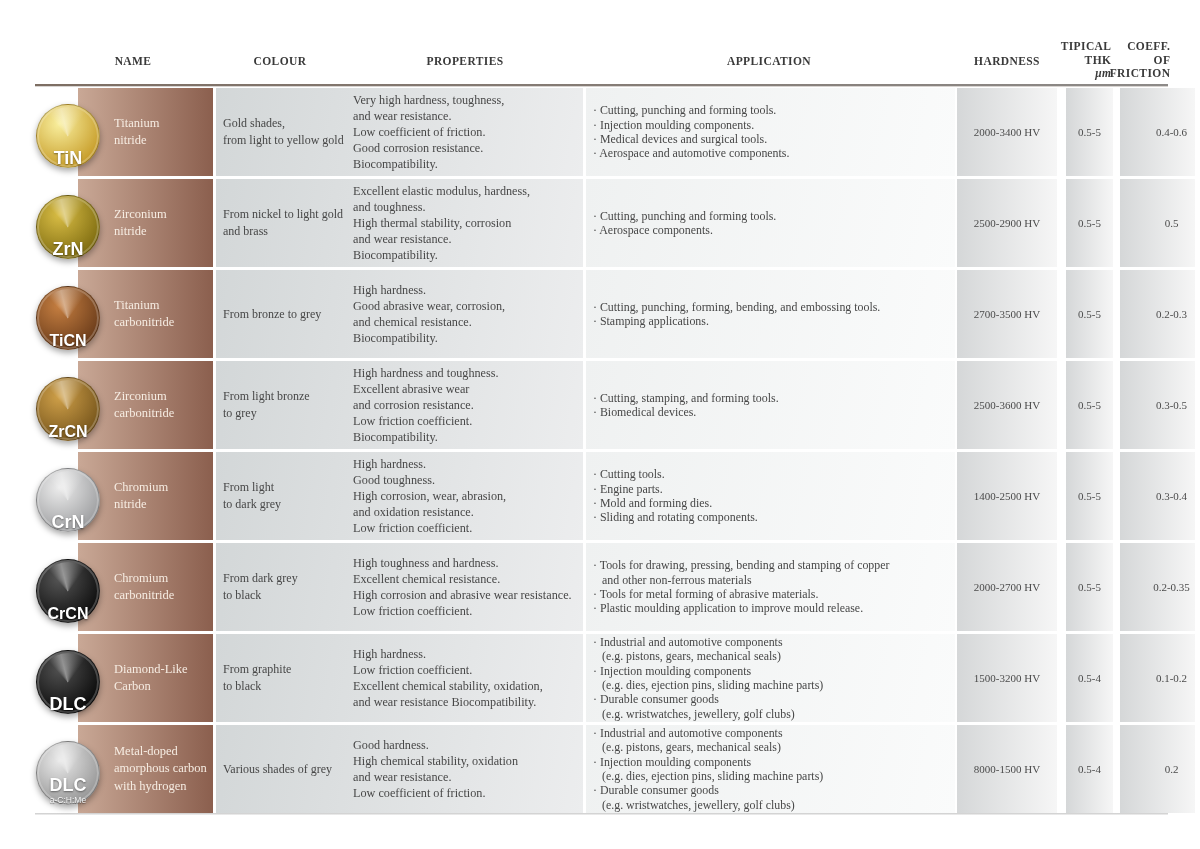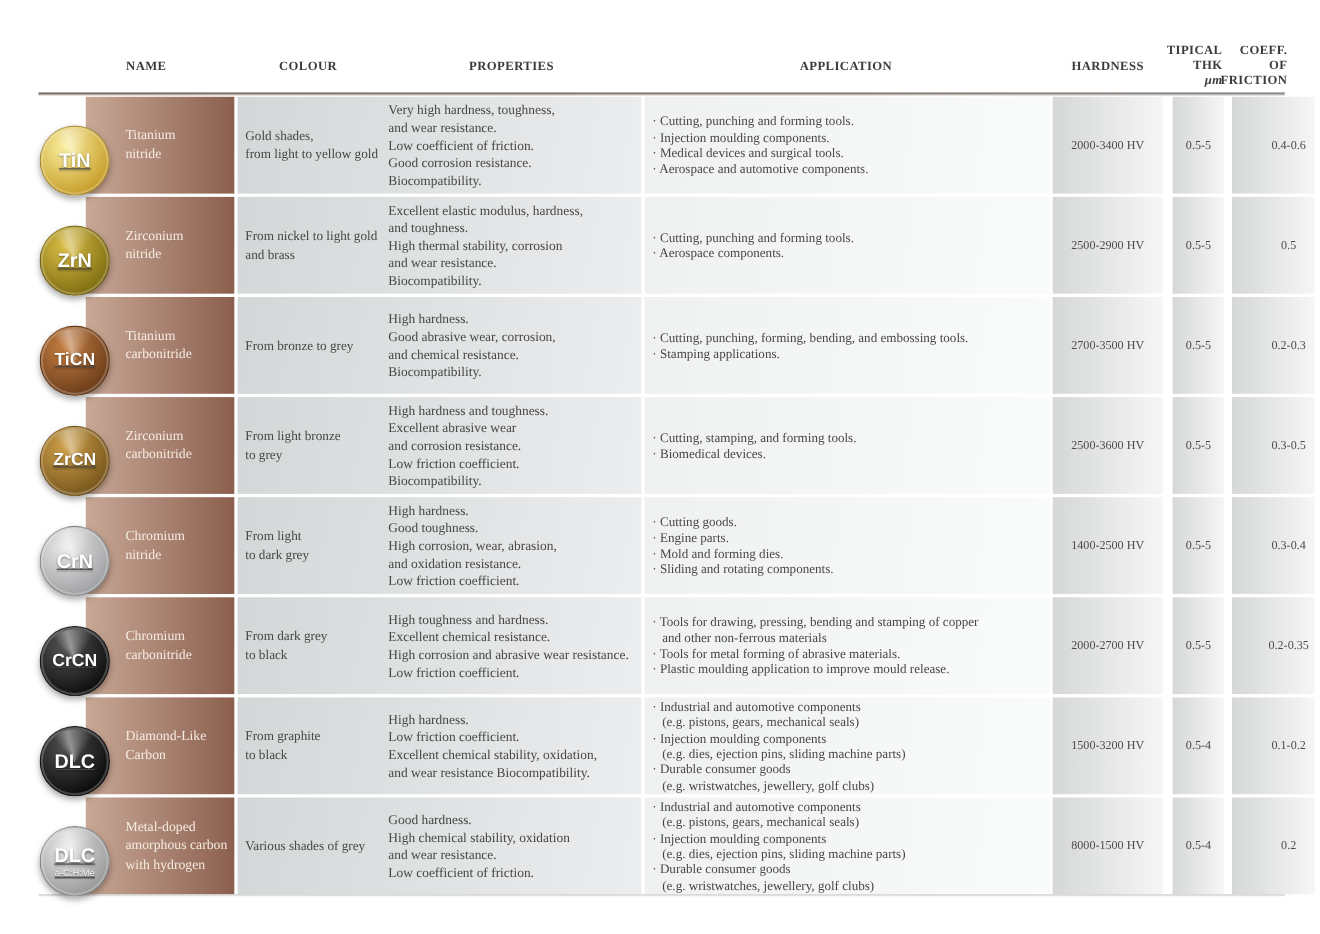--- a/index.html
+++ b/index.html
@@ -10,24 +10,24 @@
   .hlabel{position:absolute;transform:translateX(-50%);font-size:11.5px;font-weight:700;
           letter-spacing:.4px;color:#3a3a3a;white-space:pre-line;text-align:right;line-height:1.18;}
   .hlabel.single{top:55px;}
   .hlabel.stacked{top:40px;}
   .hlabel .unit{font-style:italic;font-weight:700;display:block;}
   .hrule{position:absolute;left:35px;right:32px;top:84px;height:2px;
          background:linear-gradient(to right,#7d6e63,#8d8a88);box-shadow:0 1px 0 #d8d4d1;}
 
   
   .row{position:absolute;left:0;width:1200px;height:88px;}
-  .badge{position:absolute;left:36px;top:26px;width:62px;height:62px;border-radius:50%;
-         display:flex;flex-direction:column;align-items:center;justify-content:center;z-index:2;
+  .badge{position:absolute;left:36px;top:16px;width:62px;height:62px;border-radius:50%;
+         display:flex;flex-direction:column;align-items:center;justify-content:flex-end;z-index:2;
          border:1px solid rgba(0,0,0,.22);
-         box-shadow:0 3px 6px rgba(0,0,0,.35), inset 0 0 0 2px rgba(255,255,255,.22);text-decoration:underline;}
+         box-shadow:0 3px 6px rgba(0,0,0,.35), inset 0 0 0 2px rgba(255,255,255,.22);}
   .badge::before{content:"";position:absolute;inset:2px;border-radius:50%;
          background:conic-gradient(from -42deg at 50% 52%, rgba(255,255,255,0) 0deg,
                     rgba(255,255,255,.42) 28deg, rgba(255,255,255,0) 78deg);}
   .badge-label{position:relative;font-family:"Liberation Sans","DejaVu Sans",sans-serif;
          font-weight:700;font-size:18px;color:#ffffff;text-shadow:0 1px 2px rgba(0,0,0,.45);line-height:1;}
   .badge-sub{position:relative;font-family:"Liberation Sans","DejaVu Sans",sans-serif;
          font-size:8.5px;color:#f4f4f4;text-shadow:0 1px 1px rgba(0,0,0,.4);margin-top:2px;line-height:1;}
   .badge.small-label .badge-label{font-size:16px;}
 
   .name-cell{position:absolute;left:78px;width:135px;height:100%;
@@ -208,21 +208,21 @@
       <div class="colour-text">From light
 to dark grey</div>
       <div class="props-text">High hardness.
 Good toughness.
 High corrosion, wear, abrasion,
 and oxidation resistance.
 Low friction coefficient.</div>
     </div>
     <div class="app-cell">
       <div class="app-list">
-            <div class="app-line">· Cutting goods.</div>
+            <div class="app-line">· Cutting tools.</div>
             <div class="app-line">· Engine parts.</div>
             <div class="app-line">· Mold and forming dies.</div>
             <div class="app-line">· Sliding and rotating components.</div>
           </div>
     </div>
     <div class="strip hardness">1400-2500 HV</div>
     <div class="strip thk">0.5-5</div>
     <div class="strip coeff">0.3-0.4</div>
   </div>
 

